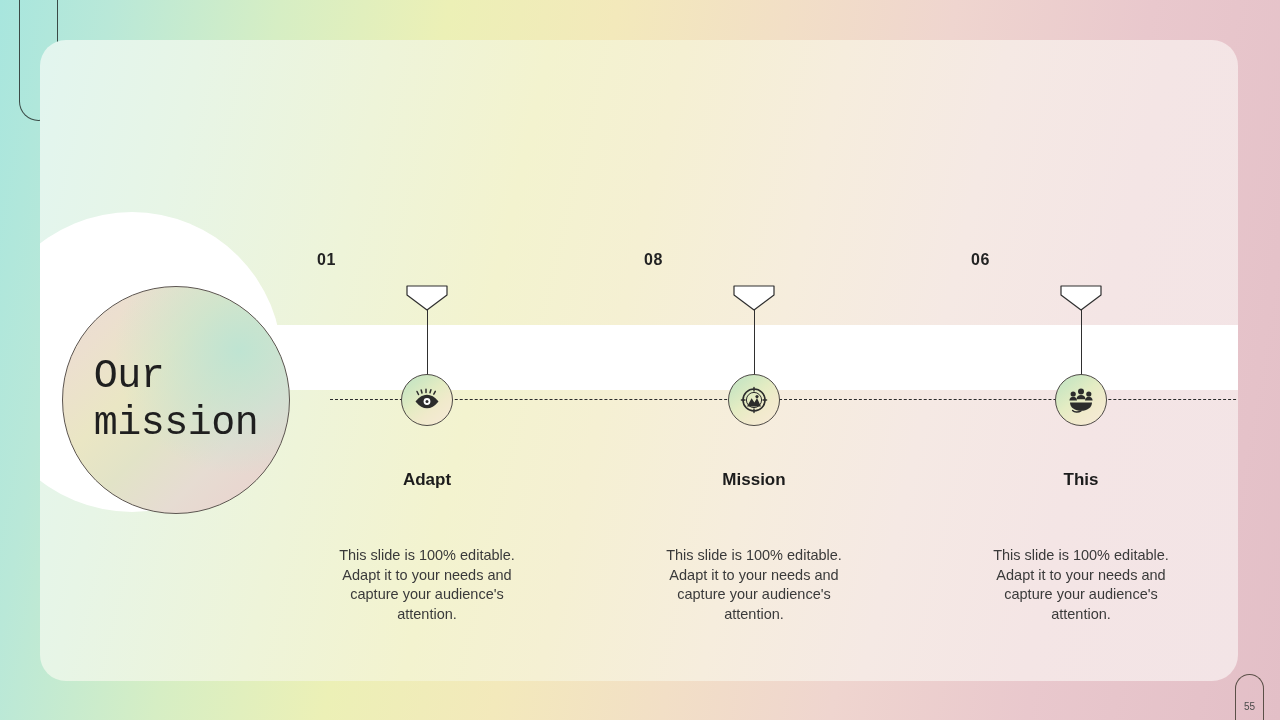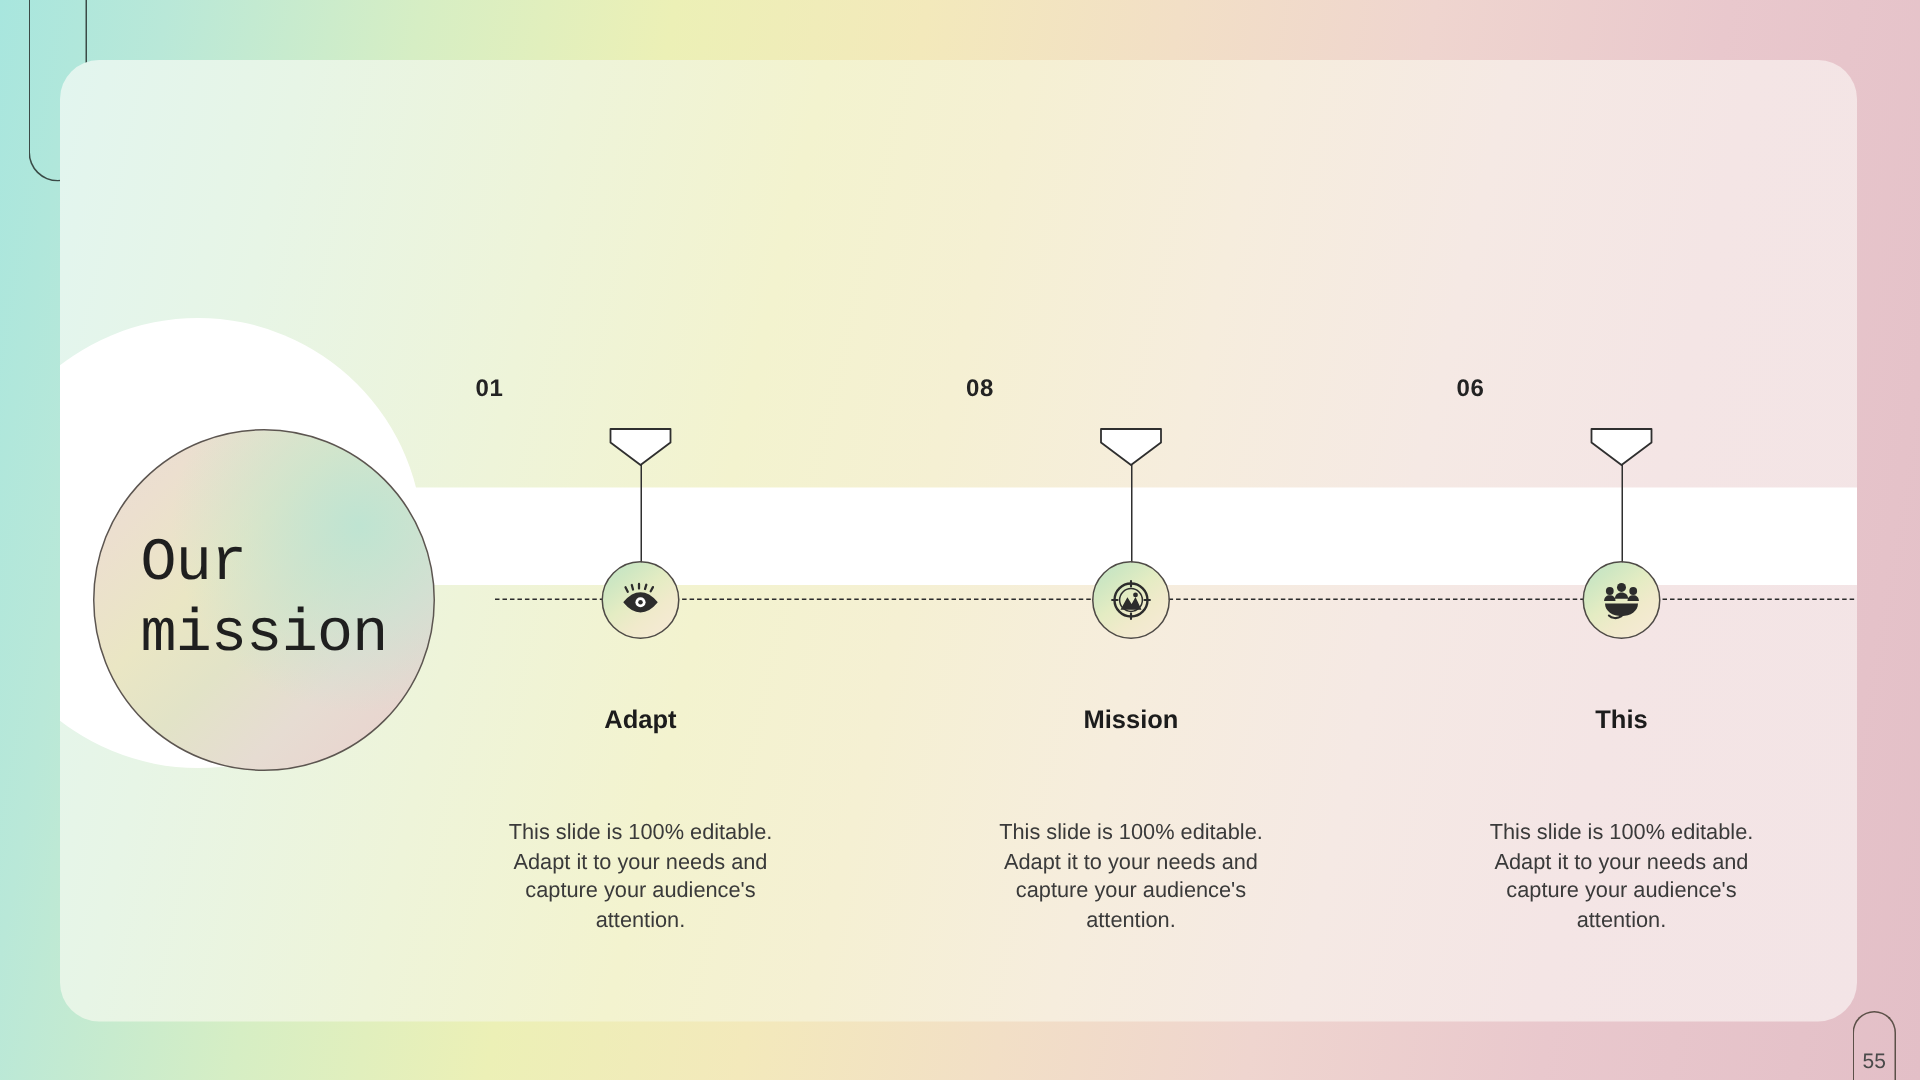--- a/index.html
+++ b/index.html
@@ -158,21 +158,21 @@
   
   .pagebadge {
     position:absolute; left:1235px; top:674px;
     width:29px; height:52px;
     border:1px solid #5b5048;
     border-bottom:none;
     border-radius:15px 15px 0 0;
     display:flex; align-items:center; justify-content:center;
     padding-top:12px;
   }
-  .pagebadge span { font-size:14px; color:#4a4a4a; }
+  .pagebadge span { font-size:10px; color:#4a4a4a; }
 </style>
 </head>
 <body>
 
 <div id="slide">
 
   <div class="tube"></div>
 
   <div class="card">
 

